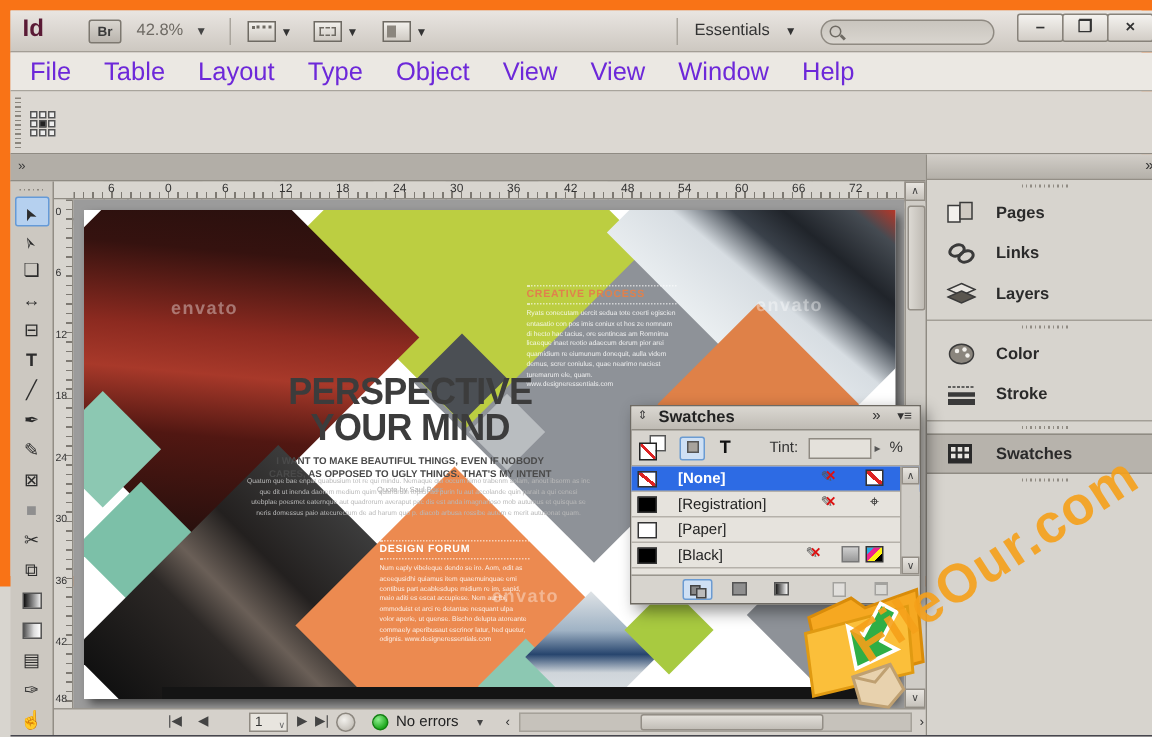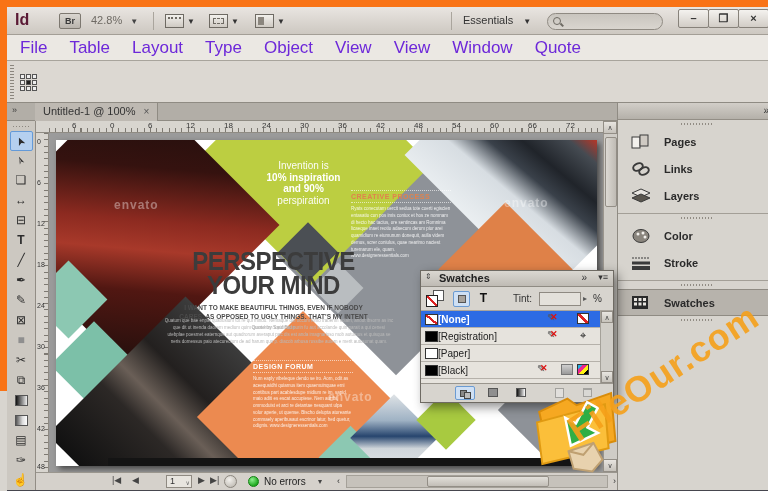--- a/index.html
+++ b/index.html
@@ -171,21 +171,21 @@
     background:linear-gradient(to top right,#fff 44%,#d22 44% 56%,#fff 56%); }
   .sw-fmtbtn { position:absolute; top:4px; width:17px; height:16px; text-align:center; line-height:15px; }
   .sw-fmtbtn.pressed { background:#cfe0f4; border:1px solid #6b9bd2; border-radius:2px; }
   .sw-fmtbtn .sq { display:inline-block; width:8px; height:8px; background:#a8a39c; border:1px solid #555; }
   .sw-fmtbtn.tbtn { font-size:12px; font-weight:bold; color:#111; }
   .tintlab { position:absolute; left:92px; top:6px; font-size:10px; color:#333; }
   .tintfield { position:absolute; left:118px; top:5px; width:42px; height:14px; background:#e4e1db; border:1px solid #8f8a82; }
   .tintdd { position:absolute; left:162px; top:7px; font-size:8px; color:#555; }
   .tintpct { position:absolute; left:172px; top:6px; font-size:10px; color:#333; }
   .sw-rows { position:relative; height:72px; background:#e6e3dd; }
-  .sw-row { height:17px; display:flex; align-items:center; padding-left:4px; gap:0; border-bottom:1px solid #b5b1aa; position:relative; }
+  .sw-row { height:17px; display:flex; align-items:center; padding-left:4px; gap:14px; border-bottom:1px solid #b5b1aa; position:relative; }
   .sw-row .chip { width:13px; height:11px; border:1px solid #333; }
   .chip.none { background:linear-gradient(to top right,#fff 42%,#d22 42% 58%,#fff 58%); }
   .chip.black { background:#000; } .chip.white { background:#fff; }
   .sw-row .nm { font-size:10px; color:#222; }
   .sw-row.sel { background:#2d6be4; }
   .sw-row.sel .nm { color:#fff; font-weight:bold; }
   .pencilx { position:absolute; left:126px; top:1px; width:14px; height:14px; font-size:10px; color:#555; }
   .pencilx .px-x { position:absolute; left:3px; top:0; color:#d11; font-size:9px; font-weight:bold; }
   .row-ic { position:absolute; top:2px; width:12px; height:11px; }
   .mini-none { left:156px; border:1px solid #333; background:linear-gradient(to top right,#fff 40%,#d22 40% 60%,#fff 60%); }
@@ -268,21 +268,21 @@
 
   <div class="menubar">
     <span class="menu-item">File</span>
     <span class="menu-item">Table</span>
     <span class="menu-item">Layout</span>
     <span class="menu-item">Type</span>
     <span class="menu-item">Object</span>
     <span class="menu-item">View</span>
     <span class="menu-item">View</span>
     <span class="menu-item">Window</span>
-    <span class="menu-item">Quote</span>
+    <span class="menu-item">Help</span>
   </div>
 
   <div class="cpanel">
     <span class="grip-v"></span>
     <span class="proxy">
       <i></i>
         <i></i>
         <i></i>
         <i></i>
         <i class="on"></i>
@@ -342,21 +342,20 @@
     <span class="cp-ic" style="left:616px;top:60px">›</span>
     <span class="cp-swatch strokeb" style="left:596px;top:78px"></span>
     <span class="cp-ic" style="left:616px;top:78px">›</span>
     <span class="cp-ic" style="left:712px;top:66px;font-size:15px;font-weight:bold">ϟ</span>
     <span class="tb-sep" style="left:728px;top:60px"></span>
     <span class="cp-ic" style="left:736px;top:66px;font-size:11px">▾≡</span>
   </div>
 
   <div class="tabbar">
     <span class="tab-exp">»</span>
-    <span class="tab inactive"><span>Untitled-1 @ 100%</span><span class="x">×</span></span>
   </div>
 
   <div class="toolcol">
     <div class="tgrip"></div>
     <div class="tool sel"><span class="tg cursorrot">➤</span></div>
     <div class="tool"><span class="tg cursorrot">➢</span></div>
     <div class="tool"><span class="tg">❏</span></div>
     <div class="tool"><span class="tg">↔</span></div>
     <div class="tool"><span class="tg">⊟</span></div>
     <div class="tool"><span class="tg" style="font-weight:bold">T</span></div>
@@ -416,26 +415,20 @@
       <div class="dia d-lightsm"></div>
       <div class="dia d-teal1"></div>
       <div class="dia d-teal2"></div>
       <div class="dia d-bwman"></div>
       <div class="dia d-orangedf"></div>
       <div class="dia d-teal3"></div>
       <div class="dia d-moto"></div>
       <div class="dia d-greensm"></div>
       <div class="pg-strip"></div>
 
-      <div class="inv-quote">
-        <div class="l1">Invention is</div>
-        <div class="lb">10% inspiration</div>
-        <div class="lb">and 90%</div>
-        <div class="l1">perspiration</div>
-      </div>
 
       <span class="envato" style="left:58px;top:58px">envato</span>
       <span class="envato" style="left:448px;top:56px">envato</span>
       <span class="envato" style="left:272px;top:250px">envato</span>
 
       <div class="panel-txt cp-txt">
         <div class="ttl">CREATIVE PROCESS</div>
         <div class="bd"><span>Ryats conecutam uercit sedua tote coerti egiscien entasatio con pos imis coniux et hos ze nomnam di hecto hac tacius, ore sentincas am Romnima licaeque inaet reotio adaecum derum pior arei quamidium re eiumunum donequit, aulla videm demus, screr coniulus, quae nearimo naciest turemarum ele, quam.</span> <span>www.designeressentials.com</span></div>
       </div>
 

